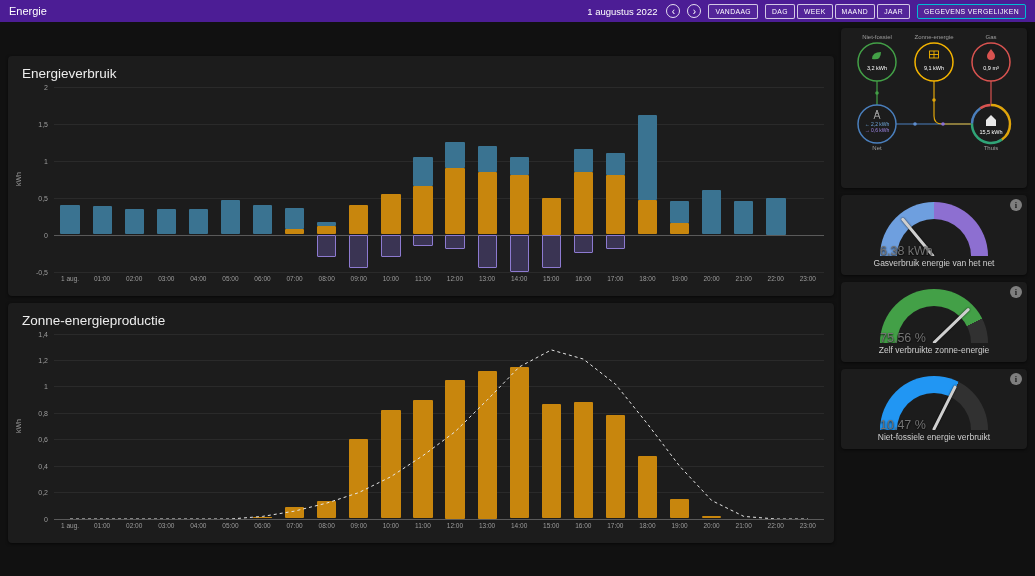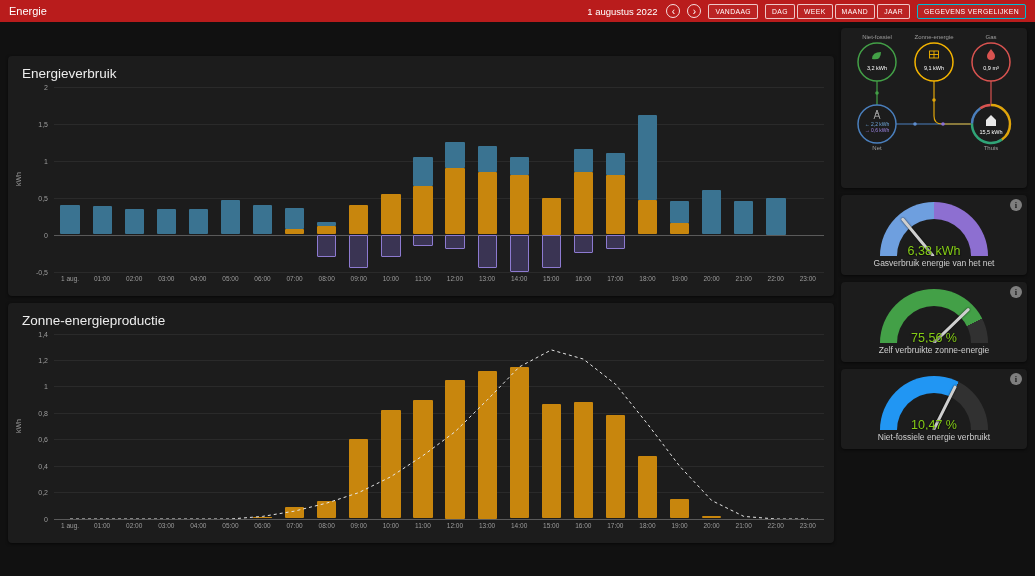--- a/index.html
+++ b/index.html
@@ -1,20 +1,20 @@
 <!DOCTYPE html>
 <html><head>
 <meta charset="utf-8">
 <style>
   * { box-sizing: border-box; margin: 0; padding: 0; }
   html,body { width:1035px; height:576px; overflow:hidden; }
   body { background:#111; font-family:"Liberation Sans", sans-serif; color:#e1e1e1; }
 
   
-  .appbar { height:22px; background:#b91c1c; display:flex; align-items:center; padding:0 9px; gap:7px; }
+  .appbar { height:22px; background:#4c1d95; display:flex; align-items:center; padding:0 9px; gap:7px; }
   .appbar-title { font-size:11px; color:#fff; margin-right:auto; }
   .appbar-date { font-size:9.5px; color:#fff; margin-right:2px; }
   .navbtn { width:14px; height:14px; border-radius:50%; border:1px solid rgba(255,255,255,.85); color:#fff;
             font-size:10px; line-height:11px; text-align:center; cursor:pointer; background:transparent; }
   .hbtn { border:1px solid rgba(255,255,255,.75); border-radius:2px; background:rgba(255,255,255,.04);
           color:#fff; font-size:6.8px; letter-spacing:.4px; padding:3px 6px; cursor:pointer; white-space:nowrap; }
   .hbtn-group { display:flex; gap:2px; }
   .hbtn.compare { border-color:#00bcd4; }
 
   
@@ -49,22 +49,22 @@
   
   .gauge-card { height:80px; display:flex; flex-direction:column; align-items:center; padding-top:7px; }
   .info-icon { position:absolute; top:4px; right:5px; width:12px; height:12px; border-radius:50%;
                background:#7e7e7e; color:#1c1c1c; font-size:8.5px; font-weight:bold; line-height:12px;
                text-align:center; cursor:pointer; font-family:"Liberation Serif", serif; }
   .gauge { position:relative; width:108px; height:54px; overflow:hidden; }
   .arc { position:absolute; top:0; left:0; width:108px; height:108px; border-radius:50%; }
   .hole { position:absolute; top:17px; left:17px; width:74px; height:74px; border-radius:50%; background:#1c1c1c; }
   .needle { position:absolute; bottom:-1px; right:50%; width:46%; height:2.5px; background:#cfcfcf;
             border-radius:2px; transform-origin:100% 50%; box-shadow:0 0 2px rgba(0,0,0,.8); }
-  .gauge-value { position:absolute; bottom:-2px; width:100%; text-align:center; font-size:12.5px;
-                 color:#84cc16; text-shadow:0 1px 2px #000; }
+  .gauge-value { position:absolute; bottom:-2px; width:100%; font-size:12.5px;
+                 color:#737373; text-shadow:0 1px 2px #000; }
   .gauge-label { font-size:8.5px; color:#cfcfcf; margin-top:2px; text-align:center; }
 </style>
 </head>
 <body>
 
 <header class="appbar">
   <div class="appbar-title">Energie</div>
   <div class="appbar-date">1 augustus 2022</div>
   <button class="navbtn">‹</button>
   <button class="navbtn">›</button>

